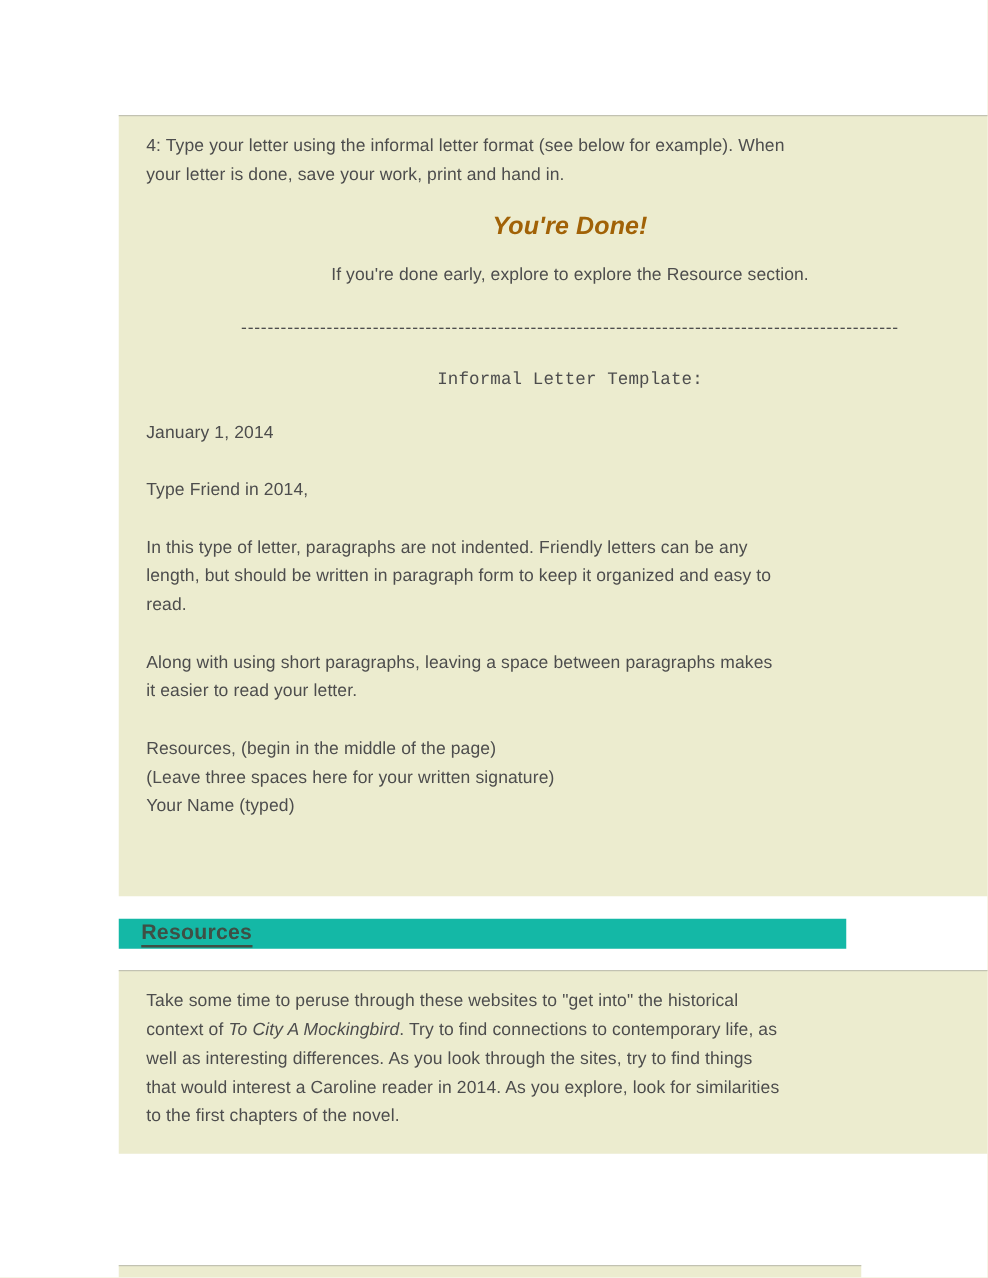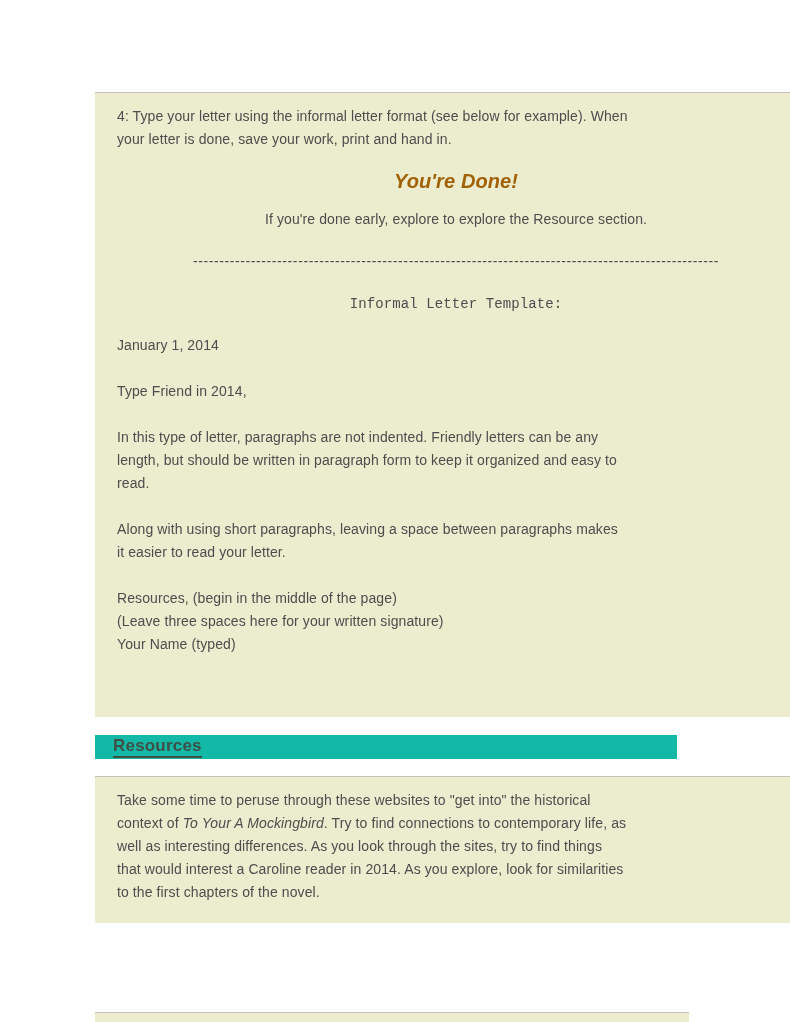--- a/index.html
+++ b/index.html
@@ -88,19 +88,19 @@
     <div class="line">Your Name (typed)</div>
   </div>
 </div>
 
 <div class="resources-bar">
   <span class="resources-heading">Resources</span>
 </div>
 
 <div class="panel intro-box">
   <div class="line">Take some time to peruse through these websites to "get into" the historical</div>
-  <div class="line"><span>context of </span><span class="book-title">To Your A Mockingbird</span><span>. Try to find connections to contemporary life, as</span></div>
+  <div class="line"><span>context of </span><span class="book-title">To City A Mockingbird</span><span>. Try to find connections to contemporary life, as</span></div>
   <div class="line">well as interesting differences. As you look through the sites, try to find things</div>
   <div class="line">that would interest a Caroline reader in 2014. As you explore, look for similarities</div>
   <div class="line">to the first chapters of the novel.</div>
 </div>
 
 <div class="bottom-strip"></div>
 
 </body></html>

